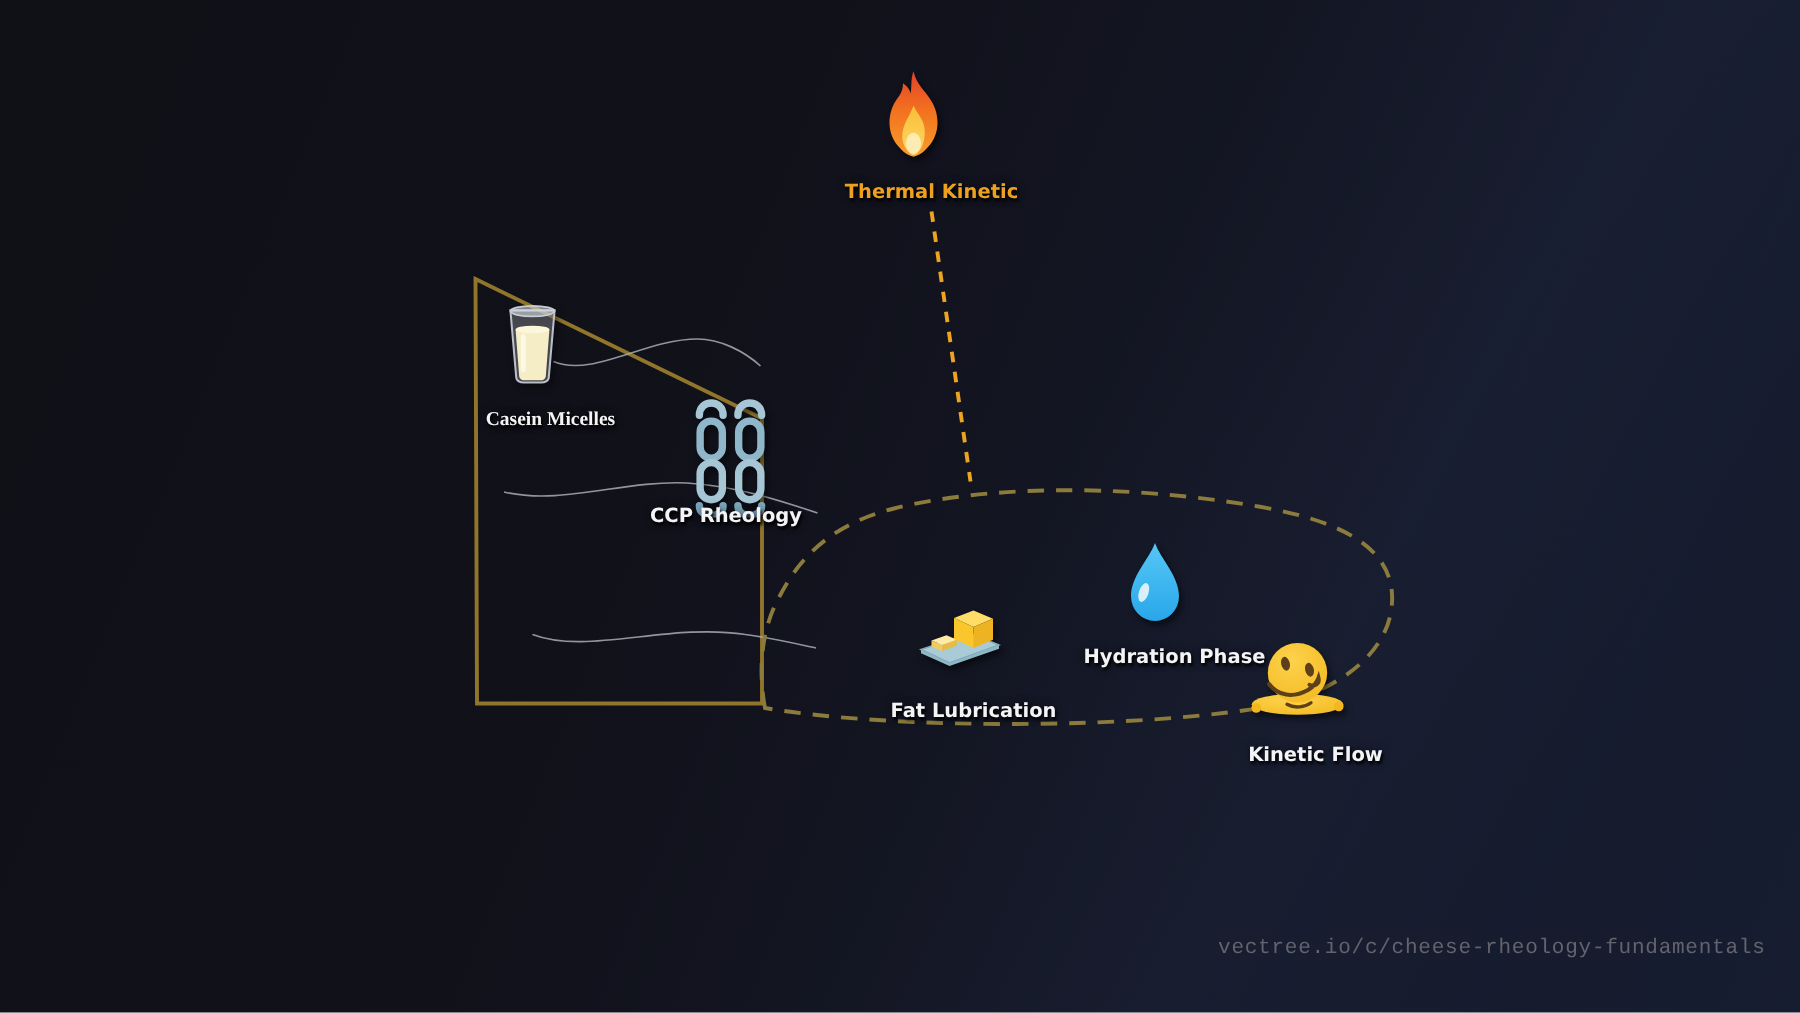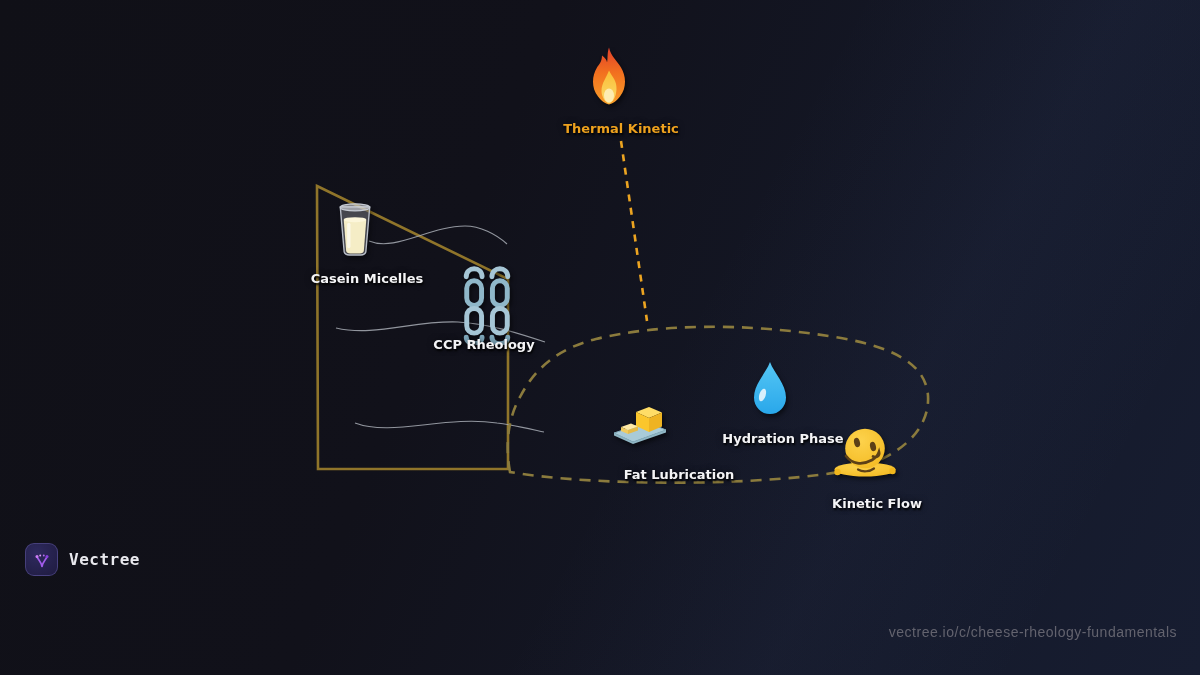--- a/index.html
+++ b/index.html
@@ -38,21 +38,21 @@
     font-family:"DejaVu Sans Mono", monospace;font-weight:bold;
     font-size:16px;color:#e9e9ee;letter-spacing:0.5px;
   }
   .page-title{
     position:absolute;left:24px;top:581px;width:865px;margin:0;
     font-family:"DejaVu Sans Mono", monospace;font-weight:bold;
     font-size:36px;line-height:34px;color:#f3f3f5;letter-spacing:0px;
   }
   .page-url{
     position:absolute;right:23px;top:624px;
-    font-family:Liberation Sans, sans-serif;
+    font-family:Liberation Mono, monospace;
     font-size:14px;color:#63636e;letter-spacing:0.5px;
   }
 </style>
 </head>
 <body>
 
 <div class="canvas">
   <div class="sheen"></div>
 
   <svg class="shape-layer" viewBox="0 0 1200 675">
@@ -89,21 +89,21 @@
   <div>
     <span class="icon" style="left:337px;top:202px;">
       <svg width="36" height="55" viewBox="0 0 36 56">
         <path d="M3,5 L33,5 L29,51 Q28,54 24,54 L12,54 Q8,54 7,51 Z" fill="rgba(205,210,220,0.30)" stroke="#b9bec8" stroke-width="1.4"></path>
         <path d="M6.5,18 L29.5,18 L27,50 Q26.5,52.5 23,52.5 L13,52.5 Q9.5,52.5 9,50 Z" fill="#f5edc6"></path>
         <ellipse cx="18" cy="18" rx="11.5" ry="2.6" fill="#fcf6da"></ellipse>
         <ellipse cx="18" cy="5.5" rx="15" ry="3.6" fill="rgba(228,231,238,0.55)" stroke="#c6cbd4" stroke-width="1.2"></ellipse>
         <rect x="10" y="21" width="3.4" height="26" rx="1.7" fill="rgba(255,255,255,0.6)"></rect>
       </svg>
     </span>
-    <span class="node-label" style="left:367px;top:271px;">Casein Micelles</span>
+    <span class="node-label" style="left:367px;top:271px;font-family:Liberation Serif, serif;">Casein Micelles</span>
   </div>
 
   <div>
     <span class="icon" style="left:461px;top:262px;">
       <svg width="52" height="83" viewBox="0 0 52 84" fill="none" stroke-linecap="round">
         <g stroke-width="5">
           <path d="M5,15 C5,4 21,4 21,15" stroke="#a6c6d6"></path>
           <rect x="5.5" y="19" width="15" height="25" rx="7.5" stroke="#8fb7c9"></rect>
           <rect x="5.5" y="47" width="15" height="25" rx="7.5" stroke="#a6c6d6"></rect>
           <path d="M5,76 C5,85 21,85 21,76" stroke="#7fa9bd"></path>
@@ -125,21 +125,21 @@
         <path d="M2,31 L35,20 L54,28 L21,40 Z" fill="#a9cbd8" stroke="#7fa8b8" stroke-width="1"></path>
         <path d="M2,31 L2,33.5 L21,42 L54,30.5 L54,28 L21,40 Z" fill="#8fb6c4"></path>
         <path d="M9,25 L19,21.5 L26,24.5 L16,28 Z" fill="#ffeaa6"></path>
         <path d="M9,25 L9,29 L16,32 L16,28 Z" fill="#f0cb5e"></path>
         <path d="M16,28 L26,24.5 L26,28.5 L16,32 Z" fill="#e5bb49"></path>
         <path d="M24,10 L37,5 L50,10.5 L37,16 Z" fill="#ffdd66"></path>
         <path d="M24,10 L24,24 L37,30 L37,16 Z" fill="#fbc62c"></path>
         <path d="M37,16 L50,10.5 L50,24.5 L37,30 Z" fill="#eeb322"></path>
       </svg>
     </span>
-    <span class="node-label" style="left:679px;top:467px;">Fat Lubrication</span>
+    <span class="node-label" style="left:649px;top:467px;">Fat Lubrication</span>
   </div>
 
   <div>
     <span class="icon" style="left:752px;top:359px;">
       <svg width="36" height="58" viewBox="0 0 36 56">
         <defs>
           <linearGradient id="dg" x1="0" y1="0" x2="0" y2="1">
             <stop offset="0" stop-color="#55c7f5"></stop>
               <stop offset="1" stop-color="#29a7ea"></stop>
           </linearGradient>
@@ -166,28 +166,16 @@
         <circle cx="33" cy="21.5" r="19.8" fill="url(#mg)"></circle>
         <ellipse cx="25" cy="15.5" rx="2.9" ry="4.7" fill="#5d4017" transform="rotate(-14 25 15.5)"></ellipse>
         <ellipse cx="41" cy="19.5" rx="2.9" ry="4.7" fill="#5d4017" transform="rotate(-14 41 19.5)"></ellipse>
         <path d="M14,29 C20,37 30,38.5 40,33 C44,30.5 46,28 47,25 C48,29 44,31 41,29.5" fill="none" stroke="#5d4017" stroke-width="2.7" stroke-linecap="round"></path>
         <path d="M26,42.5 C31,45.5 38,44.5 42,41.5" fill="none" stroke="#5d4017" stroke-width="2.2" stroke-linecap="round"></path>
       </svg>
     </span>
     <span class="node-label" style="left:877px;top:496px;">Kinetic Flow</span>
   </div>
 
-  <div class="brand-row">
-    <span class="logo">
-      <svg width="24" height="24" viewBox="0 0 24 24">
-        <path d="M12,18.5 C11.2,14 9,12.5 7.3,9.5 M12,18.5 C12.8,14 15,12.5 16.7,9.5" fill="none" stroke="#a25ceb" stroke-width="1.7" stroke-linecap="round"></path>
-        <circle cx="7" cy="8.6" r="1.5" fill="#cd7ef5"></circle>
-        <circle cx="17" cy="8.6" r="1.5" fill="#8a3fe0"></circle>
-        <circle cx="10.2" cy="7.5" r="0.95" fill="#e09df8"></circle>
-        <circle cx="13.8" cy="7.5" r="0.95" fill="#b26cf0"></circle>
-      </svg>
-    </span>
-    <span class="brand-name">Vectree</span>
-  </div>
 
 
   <div class="page-url">vectree.io/c/cheese-rheology-fundamentals</div>
 </div>
 
 </body></html>

